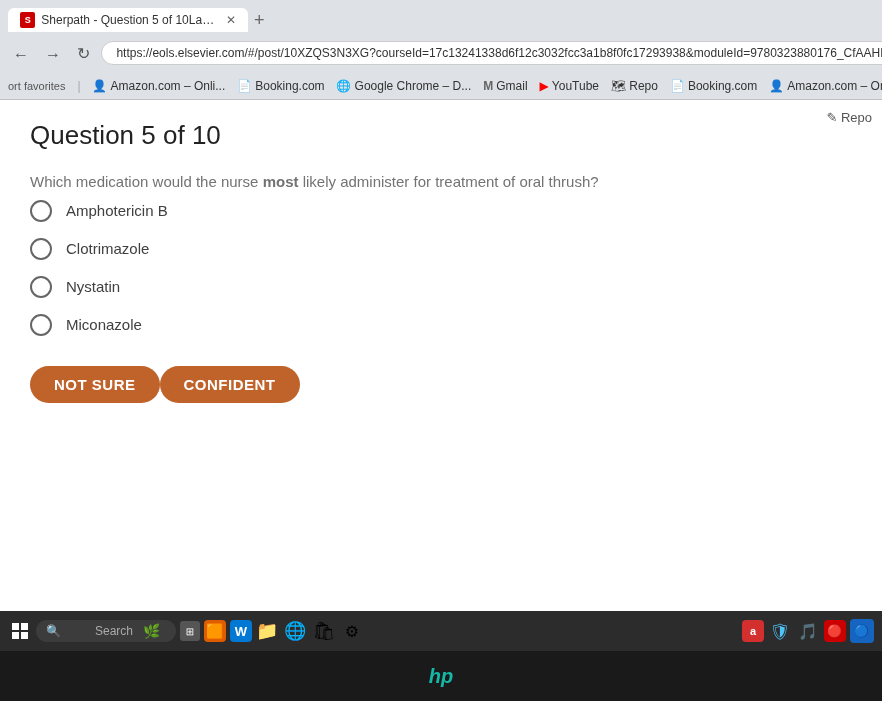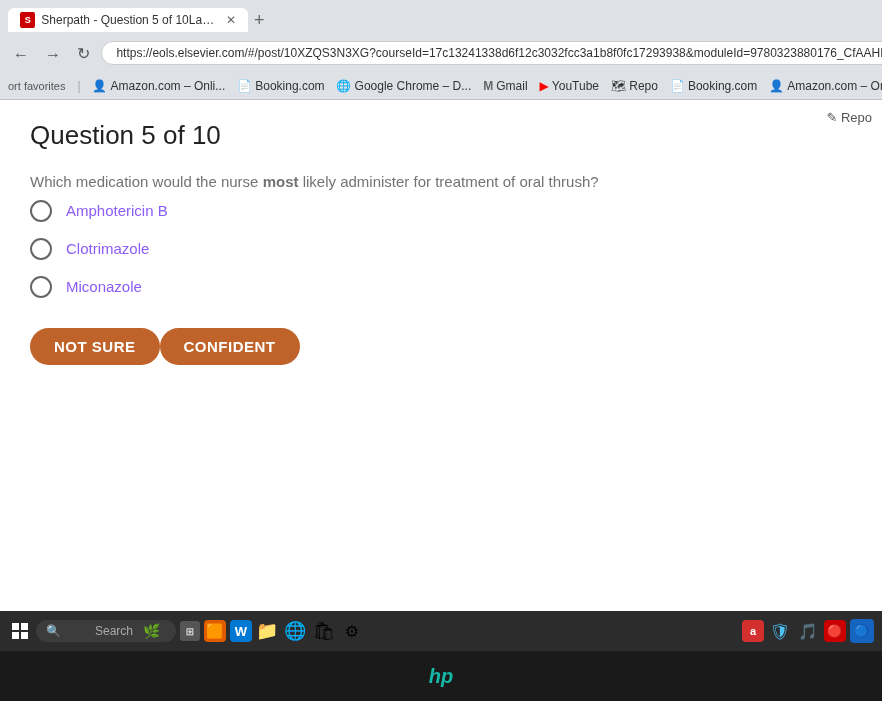--- a/index.html
+++ b/index.html
@@ -190,21 +190,21 @@
       height: 22px;
       border-radius: 50%;
       border: 2px solid #666;
       margin-right: 14px;
       flex-shrink: 0;
       background: #fff;
     }
 
     .option-label {
       font-size: 15px;
-      color: #8b5cf6;
+      color: #404040;
     }
 
     .action-buttons {
       display: flex;
       gap: 0;
       margin-top: 10px;
     }
 
     .btn-not-sure {
       background: #c0632a;
@@ -404,20 +404,24 @@
     <li class="option-item">
       <div class="radio-circle"></div>
       <span class="option-label">Amphotericin B</span>
     </li>
     <li class="option-item">
       <div class="radio-circle"></div>
       <span class="option-label">Clotrimazole</span>
     </li>
     <li class="option-item">
       <div class="radio-circle"></div>
+      <span class="option-label">Nystatin</span>
+    </li>
+    <li class="option-item">
+      <div class="radio-circle"></div>
       <span class="option-label">Miconazole</span>
     </li>
   </ul>
 
   <div class="action-buttons">
     <button class="btn-not-sure">NOT SURE</button>
     <button class="btn-confident">CONFIDENT</button>
   </div>
 </div>
 

